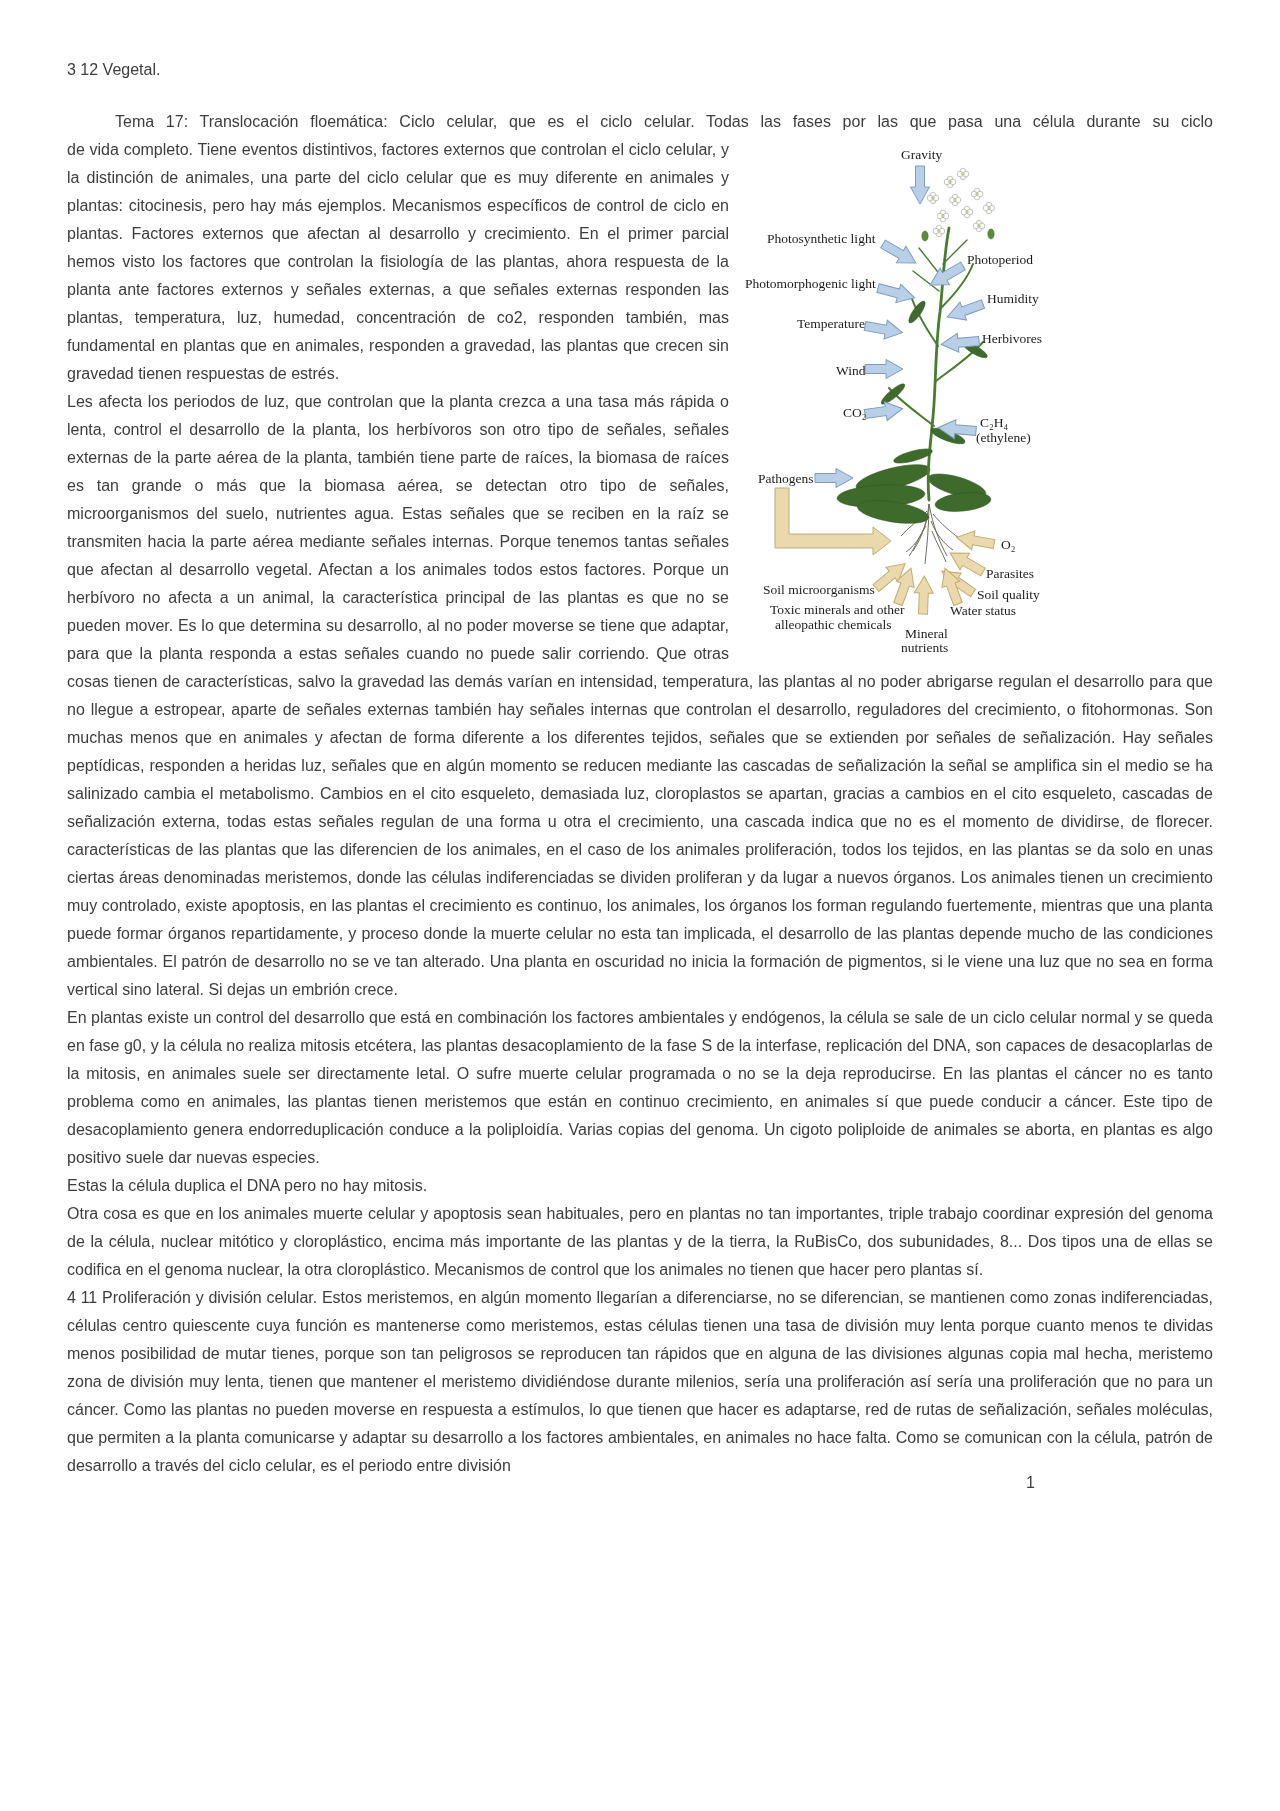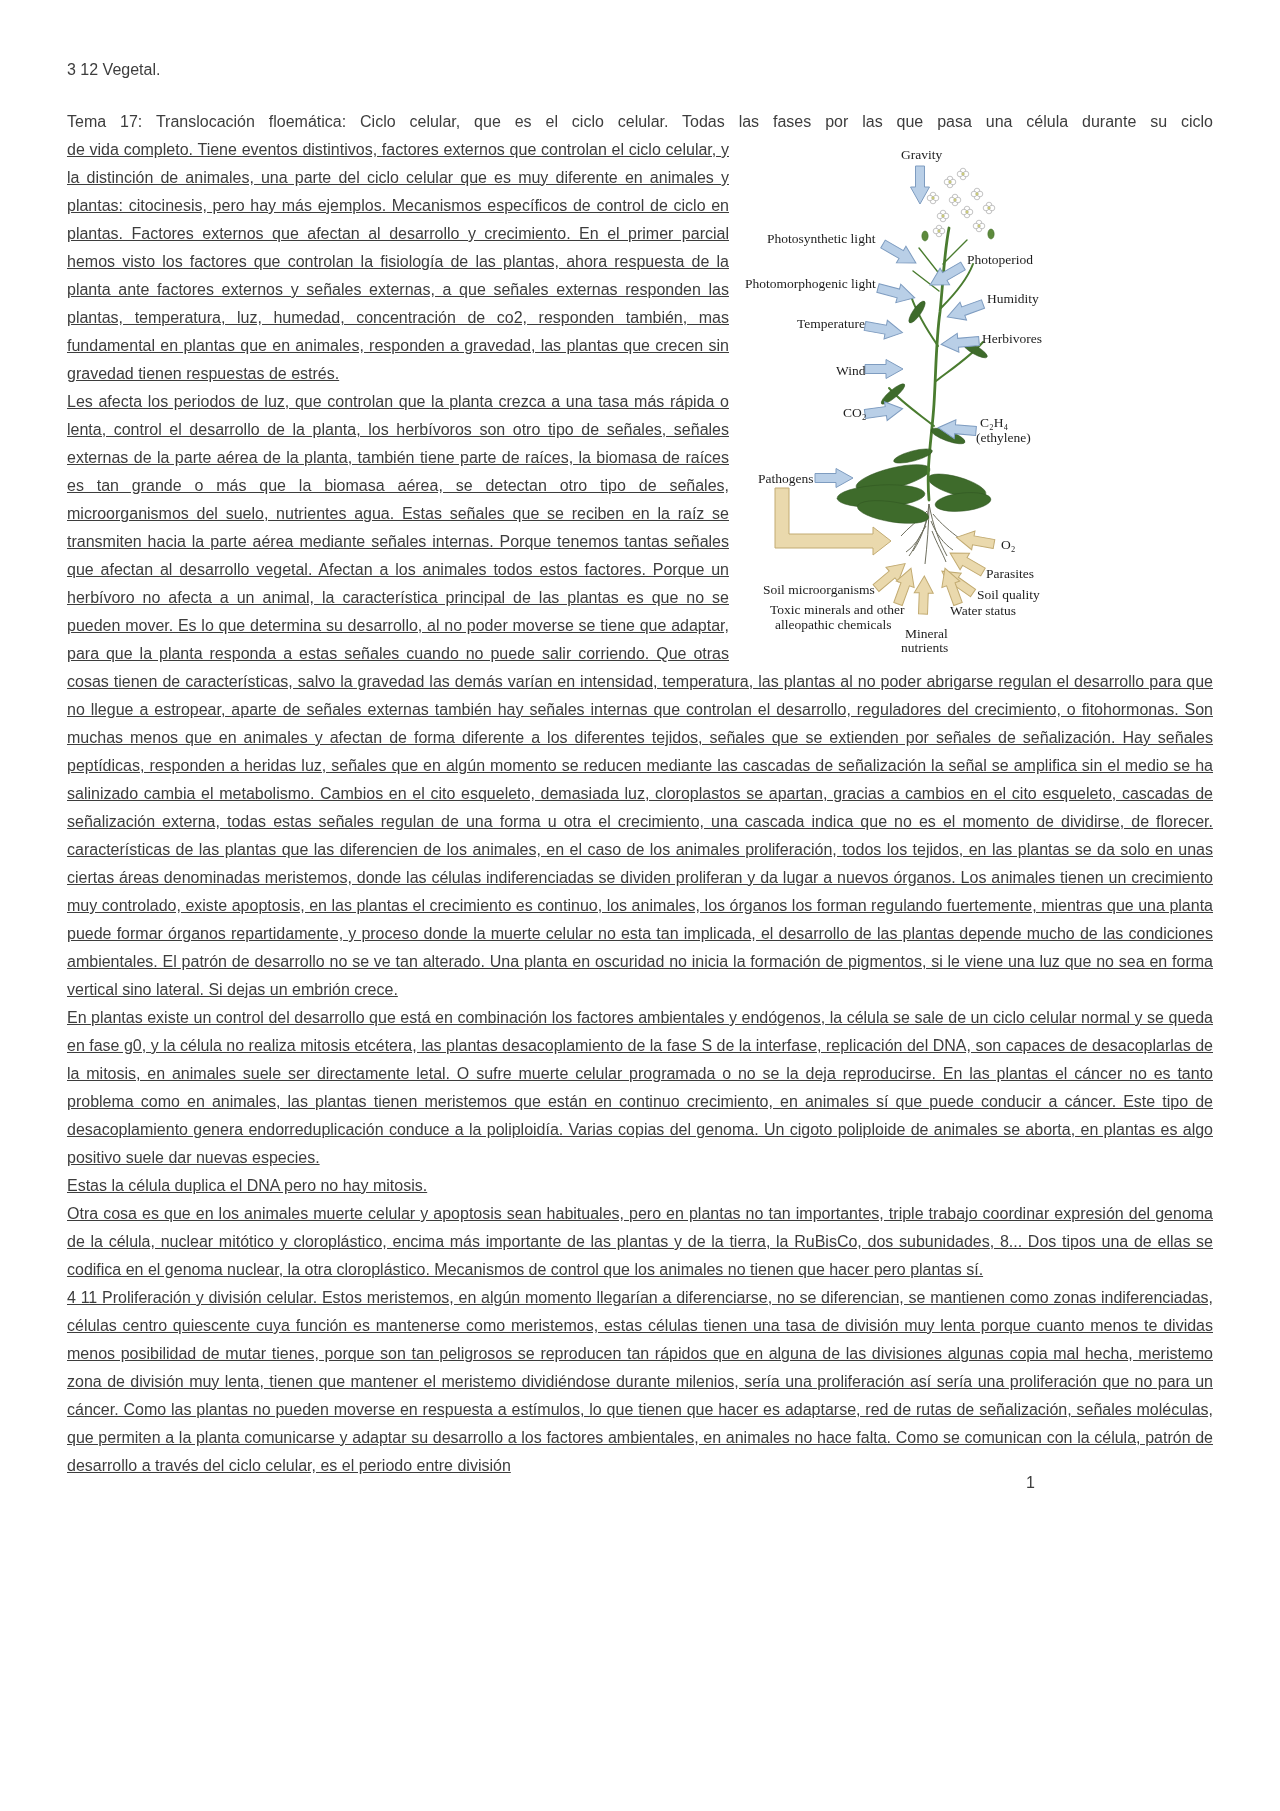--- a/index.html
+++ b/index.html
@@ -10,24 +10,24 @@
     font-family:"Liberation Sans", sans-serif;
     color:#3d3d3d;
     overflow:hidden;
   }
   .page { padding:58px 67px 0 67px; width:1280px; height:1414px; position:relative; }
   .doc-header {
     font-size:16px; line-height:24px; margin-bottom:26px;
   }
   .lead-line {
     font-size:16px; line-height:28px;
-    text-align:justify; text-align-last:justify;
+    text-align:justify; text-align-last:justify;margin-left:48px;
   }
   .body-flow { font-size:16px; line-height:28px; }
-  .body-flow p { text-align:justify;text-decoration:underline; }
+  .body-flow p { text-align:justify; }
   .figure-float {
     float:right;
     width:470px; height:520px;
     margin-left:14px; margin-bottom:8px;
   }
   .page-number {
     position:absolute; top:1474px; left:1026px;
     font-size:16px; color:#3d3d3d;
   }
   

